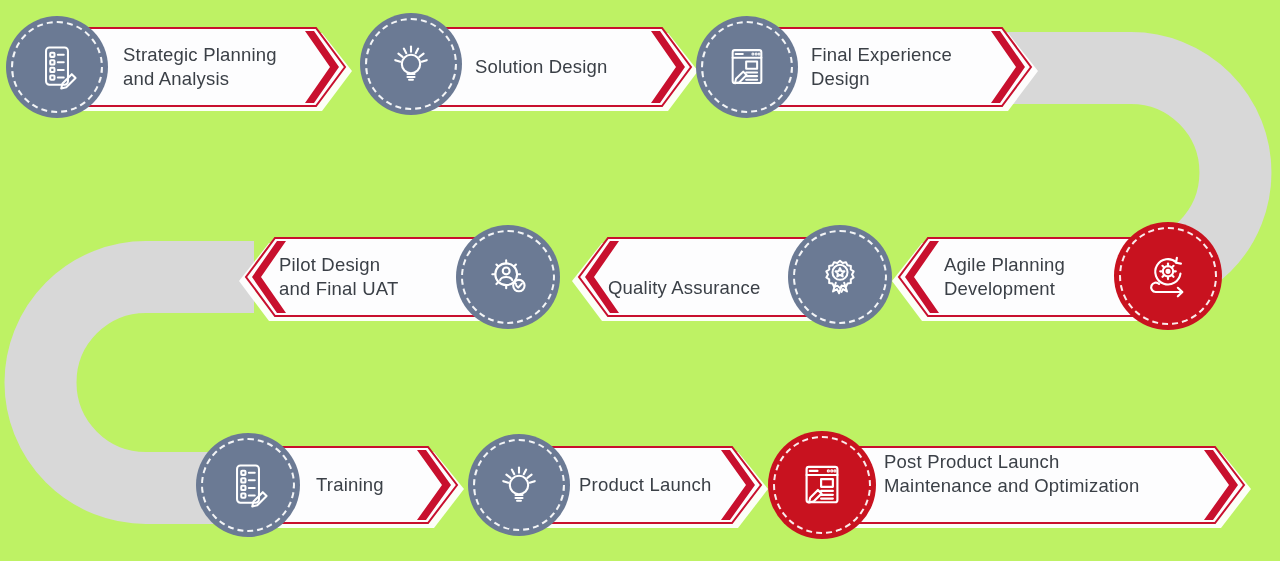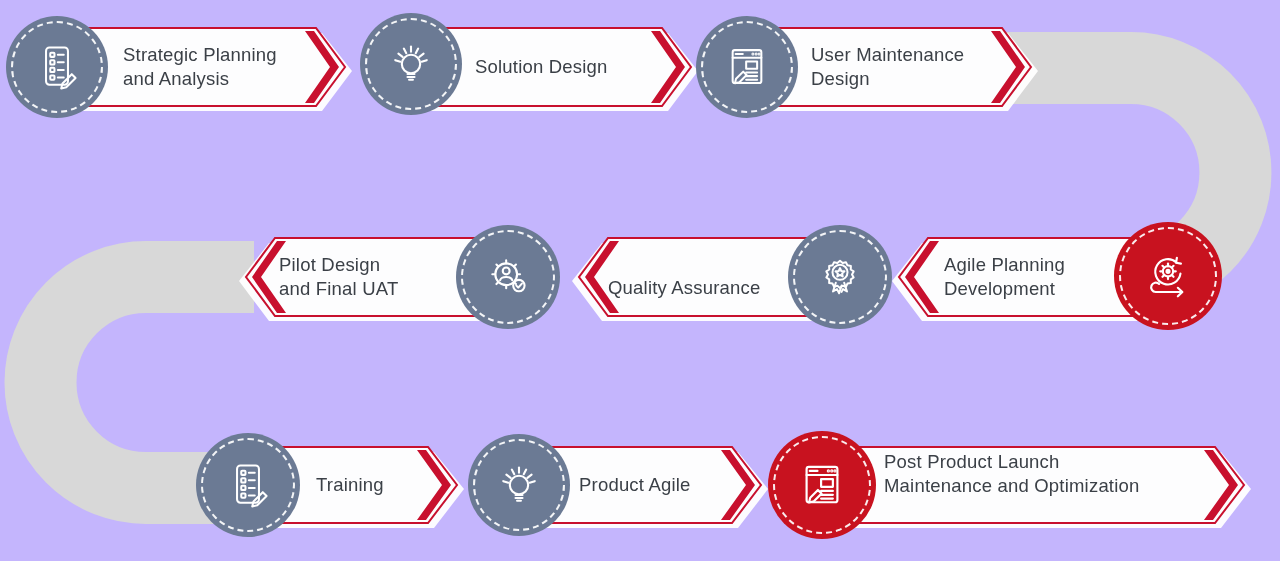--- a/index.html
+++ b/index.html
@@ -1,19 +1,19 @@
 <!DOCTYPE html>
 <html><head>
 <meta charset="utf-8">
 <style>
   html,body{margin:0;padding:0;}
   body{font-family:"Liberation Sans","DejaVu Sans",sans-serif;}
   .canvas{
     position:relative;width:1280px;height:561px;overflow:hidden;
-    background:#c4b5fd;
+    background:#bef264;
   }
   .path-layer{position:absolute;left:0;top:0;z-index:1;}
   .stage{position:absolute;left:0;top:0;width:0;height:0;}
   .banner{position:absolute;z-index:2;}
   .banner-label{
     position:relative;z-index:3;height:100%;display:flex;align-items:center;
     font-size:18.5px;line-height:1.28;letter-spacing:.2px;font-weight:500;
     color:#3b4047;white-space:pre-line;
   }
   .circle{
@@ -182,21 +182,21 @@
 
   <div class="stage s3">
     <div class="banner">
         <svg width="297" height="86" viewBox="0 0 297 86" style="position: absolute; top: 0px; left: 0px; overflow: visible; pointer-events: none; z-index: 0;">
           <g>
             <polygon points="2,6 261,6 291,44 261,84 2,84" fill="#ffffff" opacity="0.95"></polygon>
             <polygon points="1,1 255,1 284,40 255,79 1,79" fill="#fdfdfe" stroke="#c8102e" stroke-width="2"></polygon>
             <path d="M 253 4 L 278 40 L 253 76 L 244 76 L 269 40 L 244 4 Z" fill="#c8102e"></path>
           </g>
         </svg>
-      <div class="banner-label">User Maintenance
+      <div class="banner-label">Final Experience
 Design</div>
     </div>
     <div class="circle slate">
       <svg width="54" height="54" viewBox="0 0 64 64">
           <use href="#ic-browser"></use>
         </svg>
     </div>
   </div>
 
   <div class="stage s4">
@@ -275,21 +275,21 @@
 
   <div class="stage s8">
     <div class="banner">
         <svg width="255" height="84" viewBox="0 0 255 84" style="position: absolute; top: 0px; left: 0px; overflow: visible; pointer-events: none; z-index: 0;">
           <g>
             <polygon points="2,6 219,6 249,43 219,82 2,82" fill="#ffffff" opacity="0.95"></polygon>
             <polygon points="1,1 213,1 242,39 213,77 1,77" fill="#fdfdfe" stroke="#c8102e" stroke-width="2"></polygon>
             <path d="M 211 4 L 236 39 L 211 74 L 202 74 L 227 39 L 202 4 Z" fill="#c8102e"></path>
           </g>
         </svg>
-      <div class="banner-label">Product Agile</div>
+      <div class="banner-label">Product Launch</div>
     </div>
     <div class="circle slate">
       <svg width="56" height="56" viewBox="0 0 64 64">
           <use href="#ic-bulb"></use>
         </svg>
     </div>
   </div>
 
   <div class="stage s9">
     <div class="banner">

